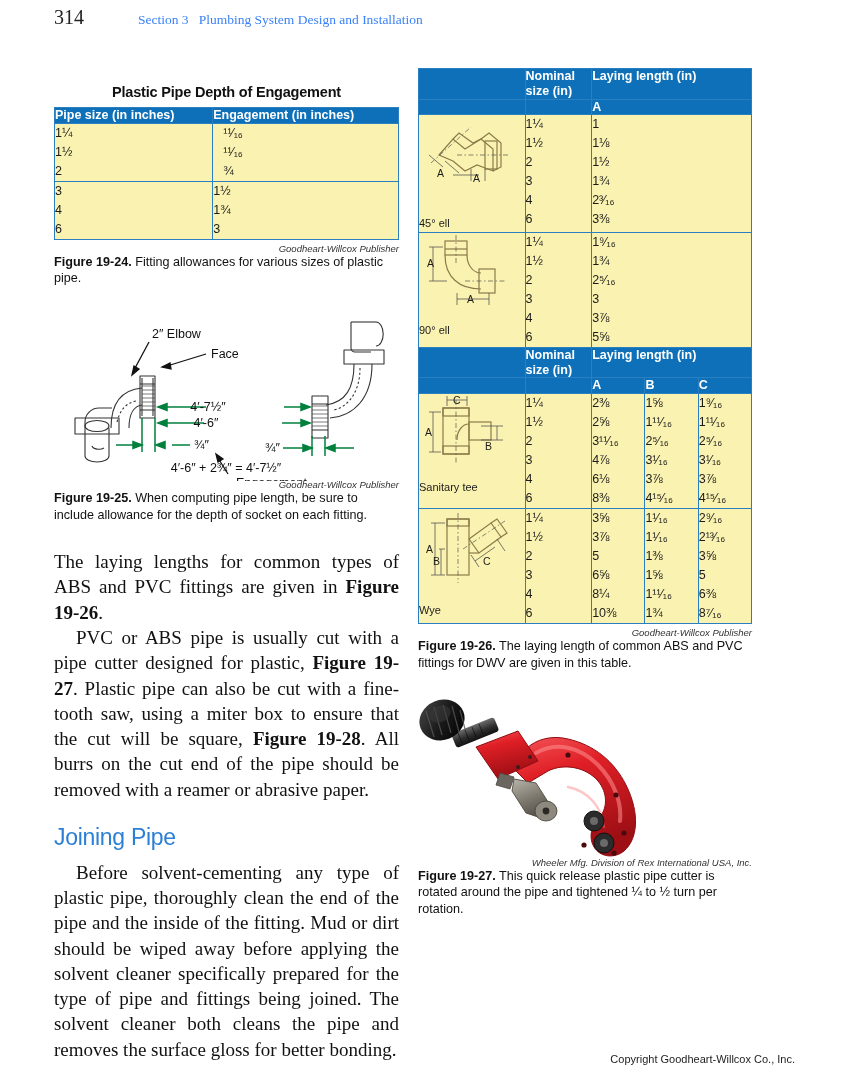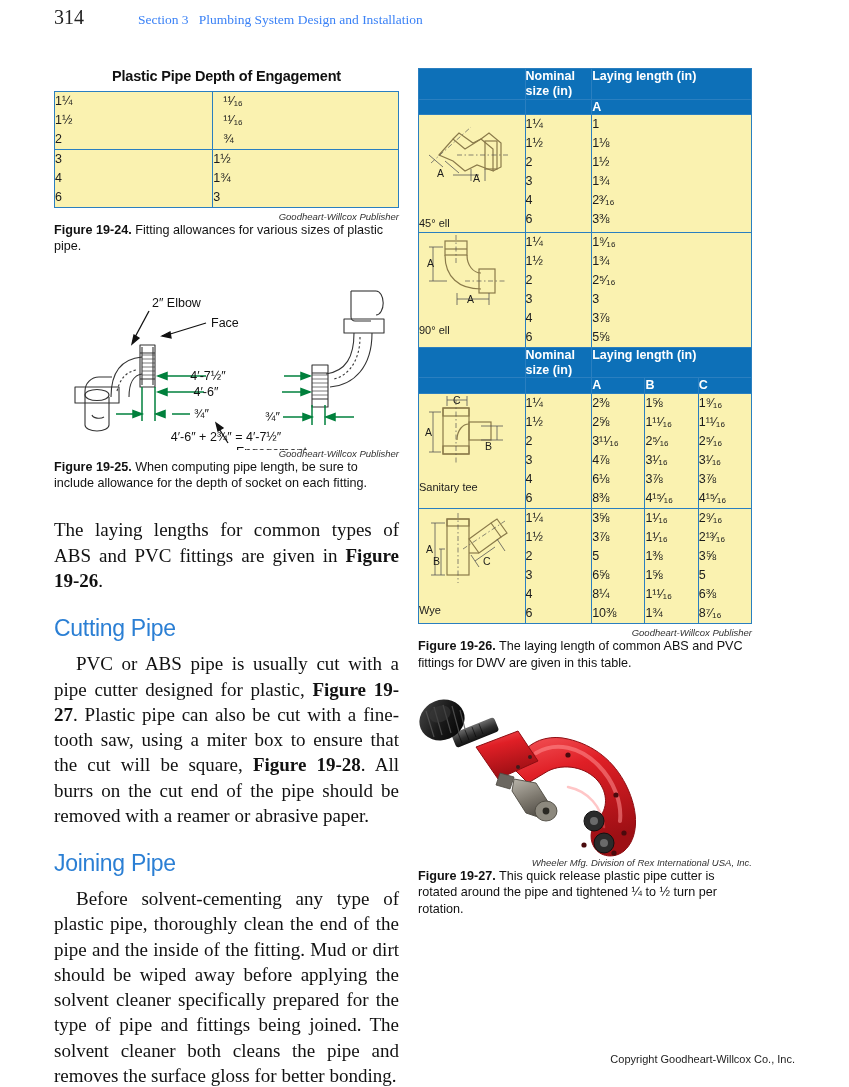--- a/index.html
+++ b/index.html
@@ -43,21 +43,21 @@
     font-family: "Liberation Serif", serif;
     font-size: 13.5px;
     color: #3b82f6;
   }
   .runhead .secline .sep { display:inline-block; width: 10px; }
 
   
   .col-left {
     position: absolute;
     left: 54px;
-    top: 68px;
+    top: 84px;
     width: 345px;
   }
   .col-right {
     position: absolute;
     left: 418px;
     top: 68px;
     width: 334px;
   }
 
   
@@ -179,20 +179,24 @@
   <div class="col-left">
 
     <div class="tbl-title">Plastic Pipe Depth of Engagement</div>
 
     <table class="dt">
       <colgroup>
           <col style="width:46%">
           <col style="width:54%">
         </colgroup>
       <tbody>
+          <tr>
+        <th class="hdr">Pipe size (in inches)</th>
+        <th class="hdr">Engagement (in inches)</th>
+      </tr>
       <tr>
         <td class="cell">
           <div class="stack">
             <div>1¼</div>
             <div>1½</div>
             <div>2</div>
           </div>
         </td>
         <td class="cell">
           <div class="stack" style="padding-left:10px">
@@ -321,21 +325,20 @@
 
     <div class="figcap">
       <b>Figure 19-25.</b>
       <span>When computing pipe length, be sure to include allowance for the depth of socket on each fitting.</span>
     </div>
 
     <p class="btext" style="margin-top:26px">
       <span>The laying lengths for common types of ABS and PVC fittings are given in </span><b>Figure 19-26</b><span>.</span>
     </p>
 
-    <h2 class="head">Cutting Pipe</h2>
 
     <p class="btext">
       <span class="ind"></span><span>PVC or ABS pipe is usually cut with a pipe cutter designed for plastic, </span><b>Figure 19-27</b><span>. Plastic pipe can also be cut with a fine-tooth saw, using a miter box to ensure that the cut will be square, </span><b>Figure 19-28</b><span>. All burrs on the cut end of the pipe should be removed with a reamer or abrasive paper.</span>
     </p>
 
     <h2 class="head">Joining Pipe</h2>
 
     <p class="btext">
       <span class="ind"></span><span>Before solvent-cementing any type of plastic pipe, thoroughly clean the end of the pipe and the inside of the fitting. Mud or dirt should be wiped away before applying the solvent cleaner specifically prepared for the type of pipe and fittings being joined. The solvent cleaner both cleans the pipe and removes the surface gloss for better bonding.</span>
     </p>

